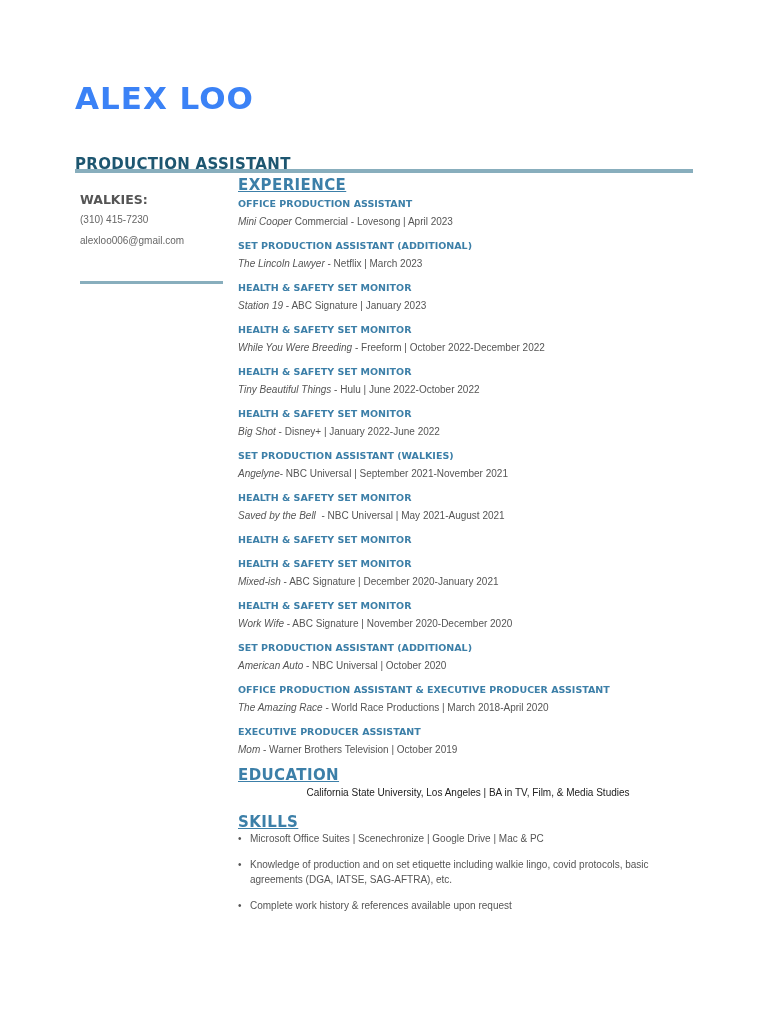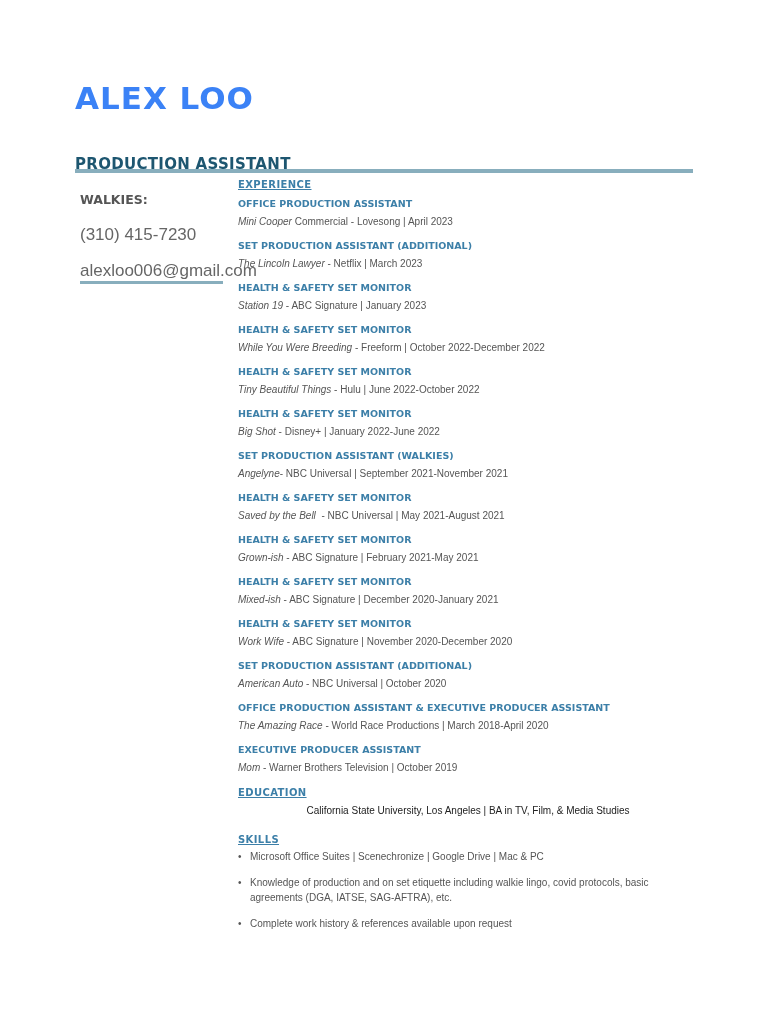--- a/index.html
+++ b/index.html
@@ -9,25 +9,25 @@
             font-family: "DejaVu Sans", sans-serif; font-weight: bold;
             font-size: 31px; letter-spacing: 1px; color: #3b82f6; line-height: 40px; }
     .title { position: absolute; left: 63px; top: 142px; margin: 12px;
              font-family: "DejaVu Sans", sans-serif; font-weight: bold;
              font-size: 15px; letter-spacing: 0.3px; color: #1d5670; line-height: 20px; }
     .header-rule { position: absolute; left: 75px; top: 169px; width: 618px; height: 4px;
                    background: #88aebd; }
     .contact { position: absolute; left: 80px; top: 191px; width: 145px; }
     .contact-label { font-weight: bold; font-size: 12.5px; color: #555; line-height: 17px;
                      font-family: "DejaVu Sans", sans-serif; }
-    .contact-line { font-size: 17px; color: #666; line-height: 19px; margin-top: 17px; }
+    .contact-line { font-size: 10px; color: #666; line-height: 19px; margin-top: 2px; }
     .contact-rule { position: absolute; left: 80px; top: 281px; width: 143px; height: 3px;
                     background: #88aebd; }
     .main { position: absolute; left: 238px; top: 178px; width: 460px; }
-    .section-head { font-family: "DejaVu Sans", sans-serif; font-weight: bold; font-size: 10px;
+    .section-head { font-family: "DejaVu Sans", sans-serif; font-weight: bold; font-size: 15px;
                     color: #3c7fa8; text-decoration: underline; letter-spacing: 0.4px;
                     line-height: 14px; }
     .job { margin-top: 5px; }
     .job + .job { margin-top: 10px; }
     .job-title { font-family: "DejaVu Sans", sans-serif; font-weight: bold; font-size: 9.5px;
                  color: #3c7fa8; line-height: 14px; }
     .job-detail { font-size: 10px; color: #555; line-height: 14px; margin-top: 4px; white-space: pre; }
     .job-detail i { color: #555; }
     .edu-head { margin-top: 11px; }
     .edu-line { font-size: 10px; color: #222; line-height: 14px; margin-top: 4px; text-align: center; }
@@ -81,21 +81,20 @@
       <div class="job">
         <div class="job-title">SET PRODUCTION ASSISTANT (WALKIES)</div>
         <div class="job-detail"><i>Angelyne</i><span>- NBC Universal | September 2021-November 2021</span></div>
       </div>
       <div class="job">
         <div class="job-title">HEALTH &amp; SAFETY SET MONITOR</div>
         <div class="job-detail"><i>Saved by the Bell</i><span>  - NBC Universal | May 2021-August 2021</span></div>
       </div>
       <div class="job">
         <div class="job-title">HEALTH &amp; SAFETY SET MONITOR</div>
-        <div class="job-detail"><i>Grown-ish</i><span> - ABC Signature | February 2021-May 2021</span></div>
       </div>
       <div class="job">
         <div class="job-title">HEALTH &amp; SAFETY SET MONITOR</div>
         <div class="job-detail"><i>Mixed-ish</i><span> - ABC Signature | December 2020-January 2021</span></div>
       </div>
       <div class="job">
         <div class="job-title">HEALTH &amp; SAFETY SET MONITOR</div>
         <div class="job-detail"><i>Work Wife</i><span> - ABC Signature | November 2020-December 2020</span></div>
       </div>
       <div class="job">

